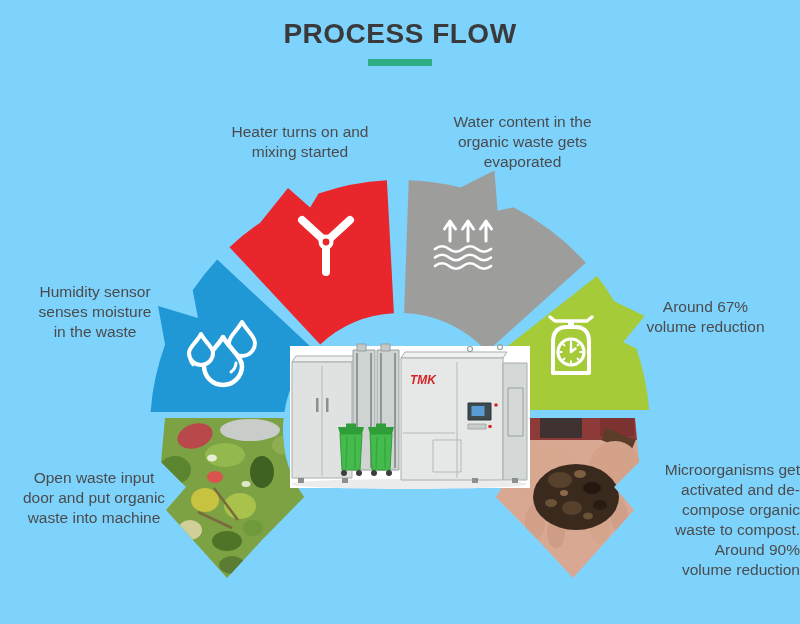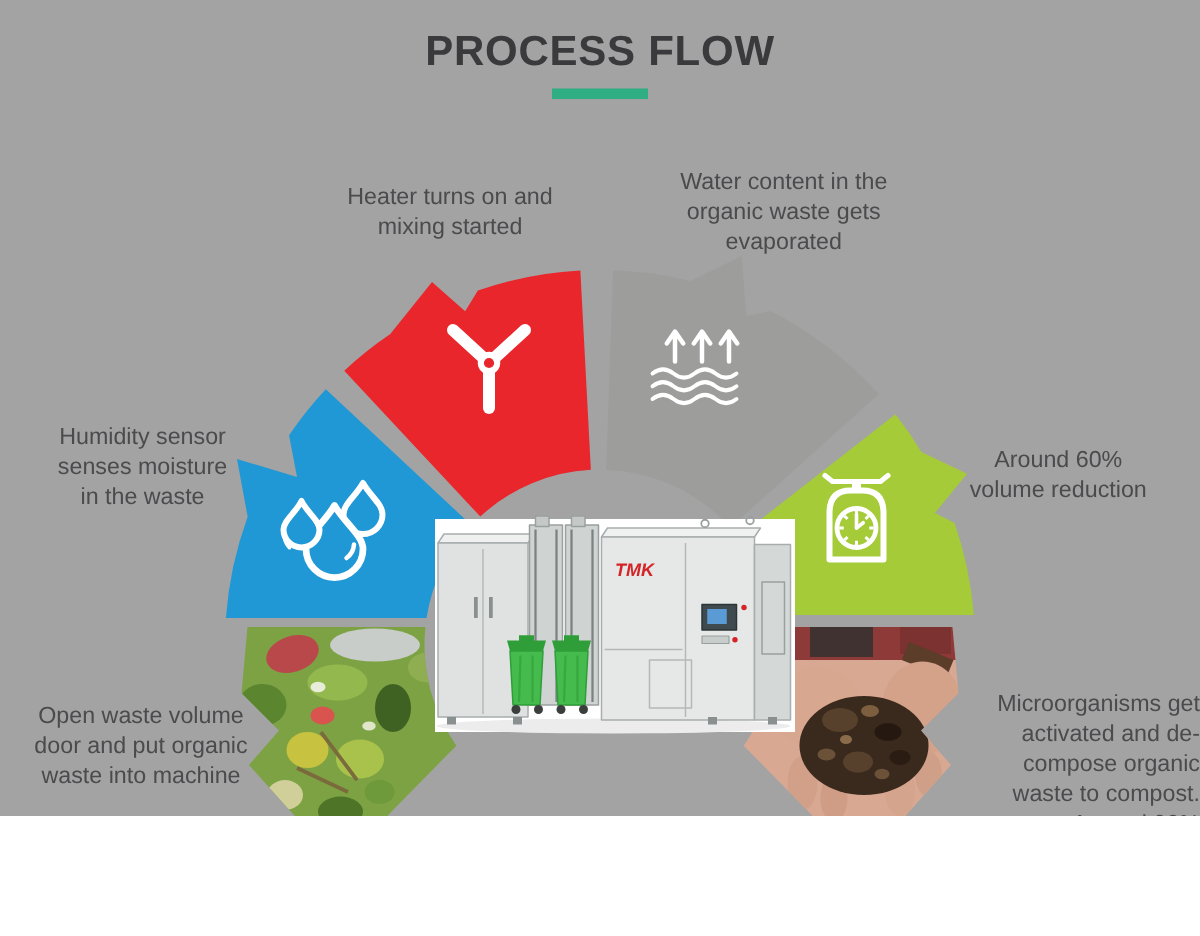--- a/index.html
+++ b/index.html
@@ -1,16 +1,16 @@
 <!DOCTYPE html>
 <html><head>
 <meta charset="utf-8">
 <style>
   html,body{margin:0;padding:0;background:#ffffff;}
-  #canvas{position:relative;width:800px;height:544px;background:#a3a3a3;overflow:hidden;
+  #canvas{position:relative;width:800px;height:624px;background:#7dd3fc;overflow:hidden;
           font-family:"Liberation Sans", sans-serif;}
   .title{position:absolute;left:0;top:18px;width:800px;text-align:center;
          font-size:28px;font-weight:700;letter-spacing:.5px;color:#3a3a3c;}
   .title-underline{position:absolute;left:368px;top:59px;width:64px;height:7px;background:#2fad83;}
   .step-label{position:absolute;text-align:center;font-size:15.5px;line-height:20px;
               color:#4b4b4d;white-space:pre-line;}
   #lbl-heater{left:195px;top:122px;width:210px;}
   #lbl-water{left:420px;top:112px;width:205px;}
   #lbl-humidity{left:5px;top:282px;width:180px;}
   #lbl-sixty{left:613px;top:297px;width:185px;}
@@ -28,23 +28,23 @@
   <div class="title-underline"></div>
 
   <div class="step-label" id="lbl-water">Water content in the
 organic waste gets
 evaporated</div>
   <div class="step-label" id="lbl-heater">Heater turns on and
 mixing started</div>
   <div class="step-label" id="lbl-humidity">Humidity sensor
 senses moisture
 in the waste</div>
-  <div class="step-label" id="lbl-sixty">Around 60%
+  <div class="step-label" id="lbl-sixty">Around 67%
 volume reduction</div>
-  <div class="step-label" id="lbl-input">Open waste volume
+  <div class="step-label" id="lbl-input">Open waste input
 door and put organic
 waste into machine</div>
   <div class="step-label" id="lbl-micro">Microorganisms get
 activated and de-
 compose organic
 waste to compost.
 Around 90%
 volume reduction</div>
 
   <svg width="800" height="624" viewBox="0 0 800 624">

